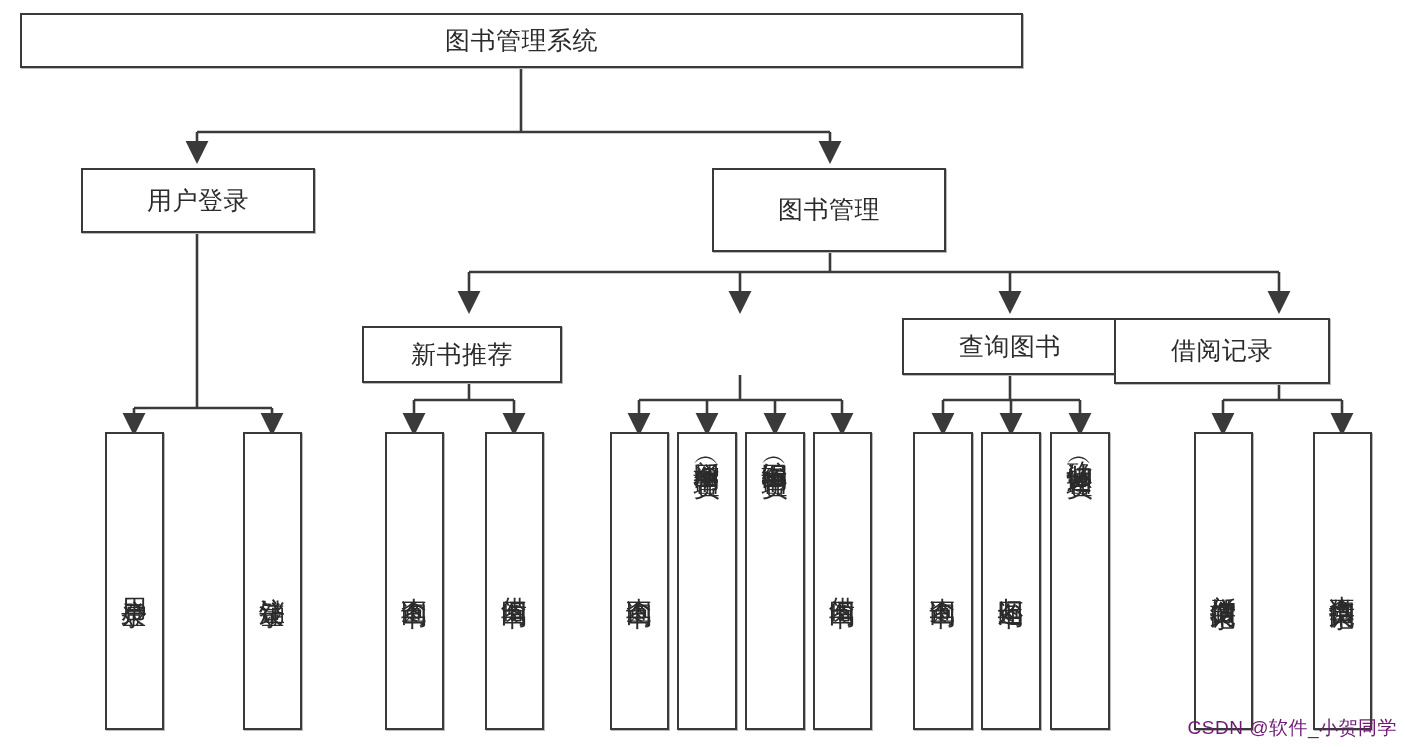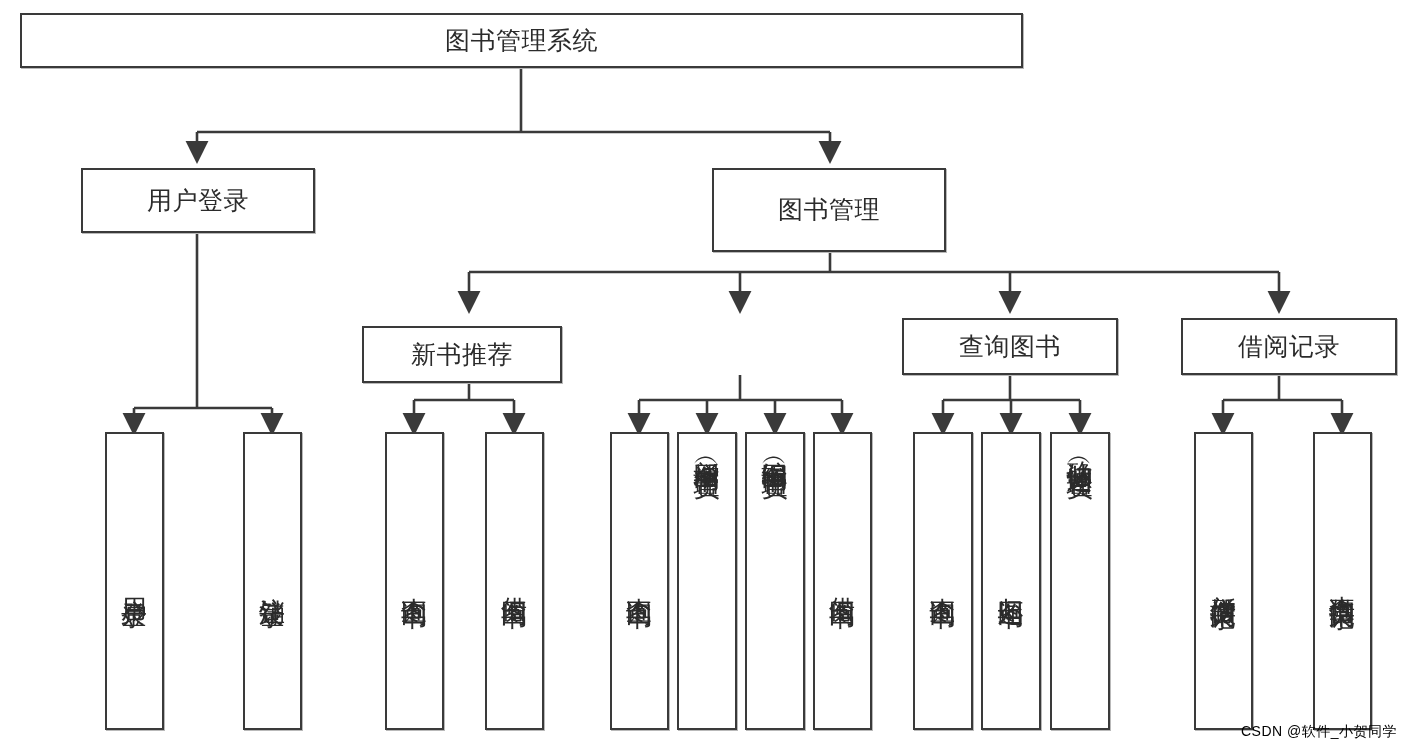--- a/index.html
+++ b/index.html
@@ -63,22 +63,22 @@
     line-height: 1;
   }
   .v-node.tall-text {
     align-items: flex-start;
     padding-top: 6px;
   }
   .watermark {
     position: absolute;
     right: 8px;
     bottom: 6px;
-    font-size: 14px;
-    color: #000000;
+    font-size: 19px;
+    color: #701a75;
     letter-spacing: 0.5px;
     white-space: nowrap;
     z-index: 3;
   }
 </style>
 </head>
 <body>
 
 <div id="canvas">
 
@@ -142,21 +142,21 @@
   <div class="node h-node" style="left:712px; top:168px; width:234px; height:84px;">
     <span class="lbl">图书管理</span>
   </div>
 
   <div class="node h-node" style="left:362px; top:318px; width:200px; height:57px;margin-top:8px;">
     <span class="lbl">新书推荐</span>
   </div>
   <div class="node h-node" style="left:902px; top:318px; width:216px; height:57px;">
     <span class="lbl">查询图书</span>
   </div>
-  <div class="node h-node" style="left:1181px; top:318px; width:216px; height:57px;">
+  <div class="node h-node" style="left:1114px; top:318px; width:216px; height:66px;">
     <span class="lbl">借阅记录</span>
   </div>
 
   <div class="node v-node" style="left:105px; top:432px; width:59px; height:298px;">
     <span class="lbl">用户登录</span>
   </div>
   <div class="node v-node" style="left:243px; top:432px; width:59px; height:298px;">
     <span class="lbl">注销登录</span>
   </div>
 

